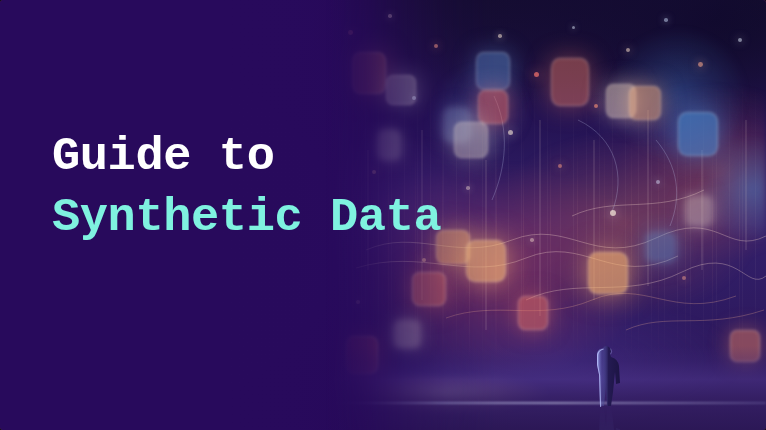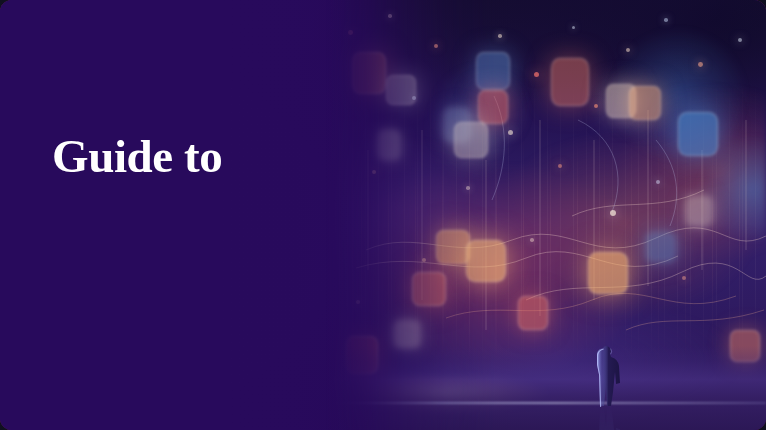--- a/index.html
+++ b/index.html
@@ -3,22 +3,22 @@
 <meta charset="utf-8">
 <title>Guide to Synthetic Data Generation</title>
 <style>
   html,body{margin:0;padding:0;background:#101020;}
   *{box-sizing:border-box;}
 
   .banner{
     position:relative;
     width:766px;height:430px;
     overflow:hidden;
-    border-radius:12px;
-    font-family:Liberation Serif, serif;
+    border-radius:4px;
+    font-family:Liberation Mono, monospace;
     background:#c2410c;
   }
 
   
   .bg-base{
     position:absolute;inset:0;
     background:
       radial-gradient(ellipse 60% 75% at 8% 55%, #2C0C63 0%, #280A5C 60%, #260958 100%),
       #280A5C;
   }
@@ -271,15 +271,16 @@
         <path d="M19.6 9 q-5 1 -6 6 l0 10 l2 10 l1 32" fill="none" stroke="#BFC8FF" stroke-opacity=".70" stroke-width="1.1"></path>
         <path d="M26.6 8.6 q2 3 0 5.6" fill="none" stroke="#B3BCFF" stroke-opacity=".40" stroke-width="0.9"></path>
       </svg>
     </div>
   </div>
 
   <div class="copy-shield"></div>
 
   <div class="copy">
     <div class="line line-1">Guide to</div>
+    <div class="line line-2">Synthetic Data</div>
   </div>
 
 </div>
 
 </body></html>

